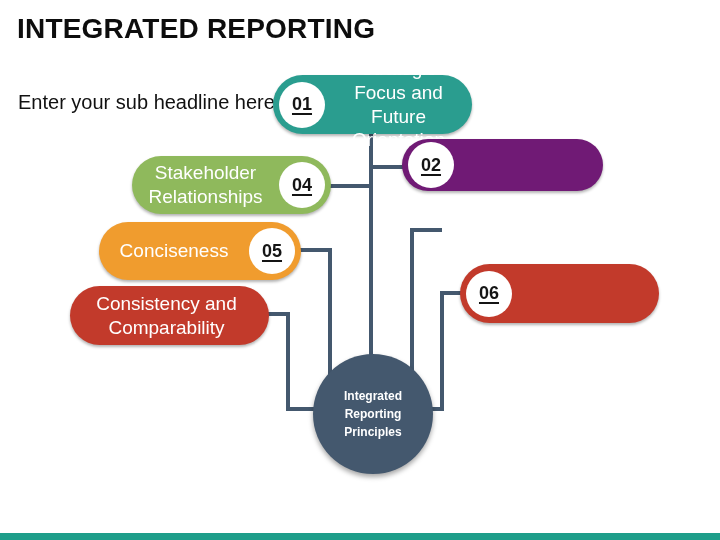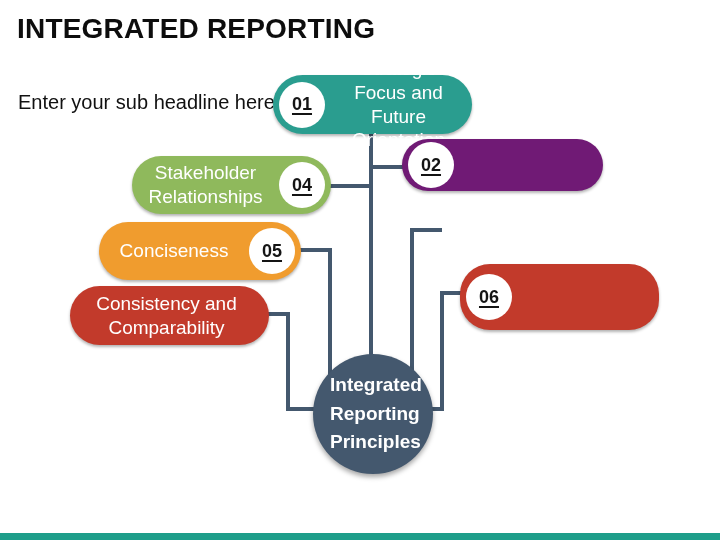--- a/index.html
+++ b/index.html
@@ -34,21 +34,21 @@
     flex:1 1 auto;text-align:center;color:#ffffff;
     font-size:19px;line-height:1.25;padding:0 8px;
   }
   .center-circle{
     position:absolute;z-index:2;left:313px;top:354px;width:120px;height:120px;
     border-radius:50%;display:flex;align-items:center;justify-content:center;
     box-shadow:0 3px 5px rgba(0,0,0,0.35);
   }
   .center-label{
     width:86px;text-align:center;color:#ffffff;
-    font-size:19px;font-weight:700;line-height:1.5;
+    font-size:12px;font-weight:700;line-height:1.5;
   }
   .footer-bar{position:absolute;left:0;bottom:0;width:720px;height:7px;z-index:3;}
 </style>
 </head>
 <body>
 
 <div class="slide">
 
   <h1 class="title">INTEGRATED REPORTING</h1>
   <div class="subtitle">Enter your sub headline here</div>
@@ -88,21 +88,21 @@
   </div>
 
 
   <div class="pill circle-right" style="left: 99px; top: 222px; width: 196px; height: 58px; background-color: rgb(240, 156, 46);">
     <div class="num-circle">
       <span class="num">05</span>
     </div>
     <div class="pill-label">Conciseness</div>
   </div>
 
-  <div class="pill circle-left" style="left: 460px; top: 264px; width: 193px; height: 66px; background-color: rgb(194, 58, 43);">
+  <div class="pill circle-left" style="left: 460px; top: 264px; width: 193px; height: 59px; background-color: rgb(194, 58, 43);">
     <div class="num-circle">
       <span class="num">06</span>
     </div>
   </div>
 
   <div class="pill circle-right" style="left: 70px; top: 286px; width: 193px; height: 59px; background-color: rgb(194, 58, 43);">
     <div class="pill-label">Consistency and Comparability</div>
   </div>
 
   <div class="center-circle" style="background-color: rgb(68, 88, 110);">

